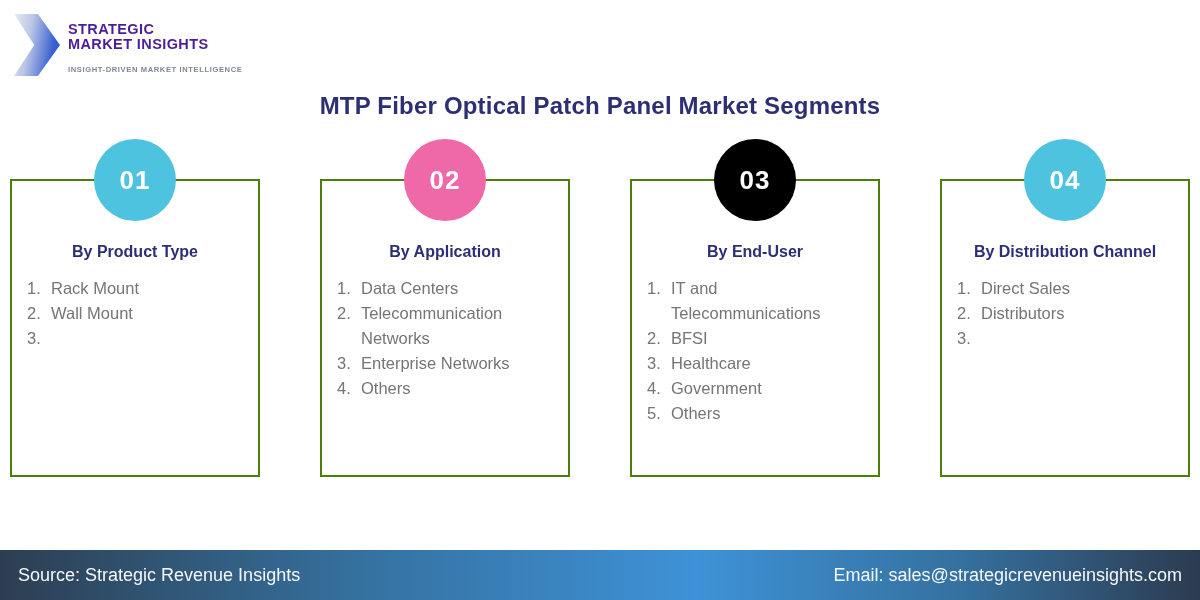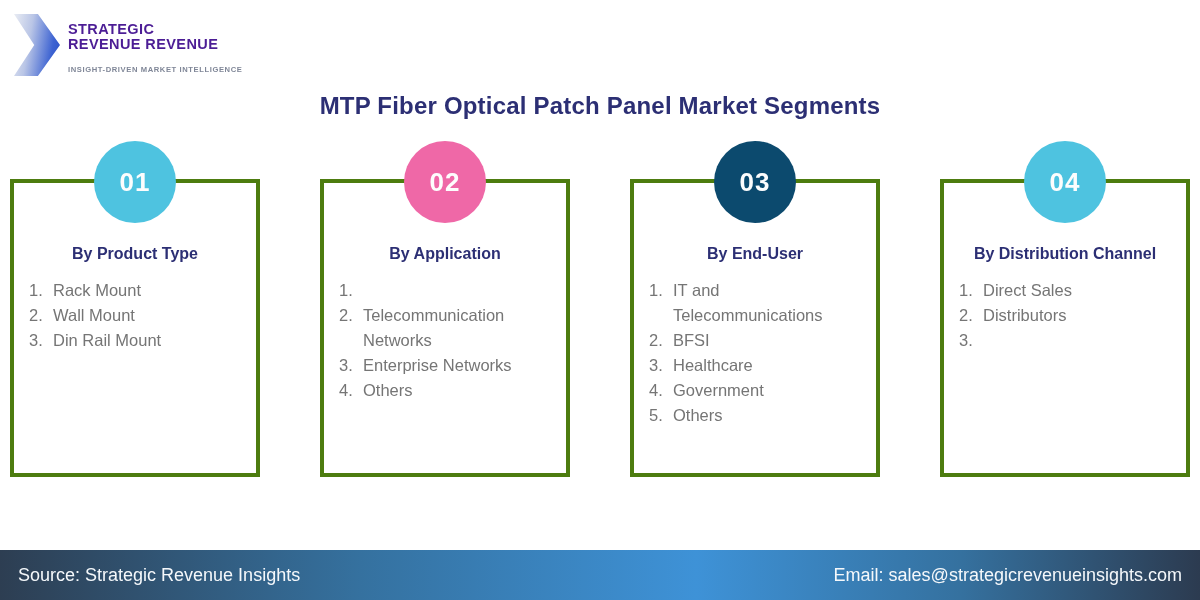--- a/index.html
+++ b/index.html
@@ -35,21 +35,21 @@
     letter-spacing: 0.2px;
   }
 
   
   .cards {
     position: absolute; top: 179px; left: 10px;
     display: flex; gap: 60px;
   }
   .card {
     position: relative; width: 250px; height: 298px;
-    background: #ffffff; border: 4px solid #4d7c0f;
+    background: #ffffff; border: 2px solid #4d7c0f;
     box-sizing: border-box;
   }
   .badge {
     position: absolute; top: -42px; left: 50%; transform: translateX(-50%);
     width: 82px; height: 82px; border-radius: 50%;
     display: flex; align-items: center; justify-content: center;
     color: #fdfdfd; font-size: 26px; font-weight: bold; letter-spacing: 1px;
   }
   .card-heading {
     margin: 56px 22px 0; text-align: center;
@@ -71,21 +71,21 @@
     color: #f5f8fb; font-size: 18px;
   }
 </style>
 </head>
 <body>
 
 <header class="logo">
   <div class="logo-mark"></div>
   <div class="logo-text">
     <div class="logo-line">STRATEGIC</div>
-    <div class="logo-line">REVENUE REVENUE</div>
+    <div class="logo-line">MARKET INSIGHTS</div>
     <div class="logo-tagline">INSIGHT-DRIVEN MARKET INTELLIGENCE</div>
   </div>
 </header>
 
 <h1 class="page-title">MTP Fiber Optical Patch Panel Market Segments</h1>
 
 <main class="cards" id="cards">
     <section class="card">
       <div class="badge" style="background: rgb(78, 195, 224);">01</div>
       <h2 class="card-heading">By Product Type</h2>
@@ -93,47 +93,47 @@
         <li class="card-item">
           <span class="num">1.</span>
           <span class="txt">Rack Mount</span>
         </li>
         <li class="card-item">
           <span class="num">2.</span>
           <span class="txt">Wall Mount</span>
         </li>
         <li class="card-item">
           <span class="num">3.</span>
-          <span class="txt">Din Rail Mount</span>
         </li>
       </ol>
     </section>
     <section class="card">
       <div class="badge" style="background: rgb(239, 104, 167);">02</div>
       <h2 class="card-heading">By Application</h2>
       <ol class="card-list">
         <li class="card-item">
           <span class="num">1.</span>
+          <span class="txt">Data Centers</span>
         </li>
         <li class="card-item">
           <span class="num">2.</span>
           <span class="txt">Telecommunication Networks</span>
         </li>
         <li class="card-item">
           <span class="num">3.</span>
           <span class="txt">Enterprise Networks</span>
         </li>
         <li class="card-item">
           <span class="num">4.</span>
           <span class="txt">Others</span>
         </li>
       </ol>
     </section>
     <section class="card">
-      <div class="badge" style="background: #0c4a6e;">03</div>
+      <div class="badge" style="background: #000000;">03</div>
       <h2 class="card-heading">By End-User</h2>
       <ol class="card-list">
         <li class="card-item">
           <span class="num">1.</span>
           <span class="txt">IT and Telecommunications</span>
         </li>
         <li class="card-item">
           <span class="num">2.</span>
           <span class="txt">BFSI</span>
         </li>

